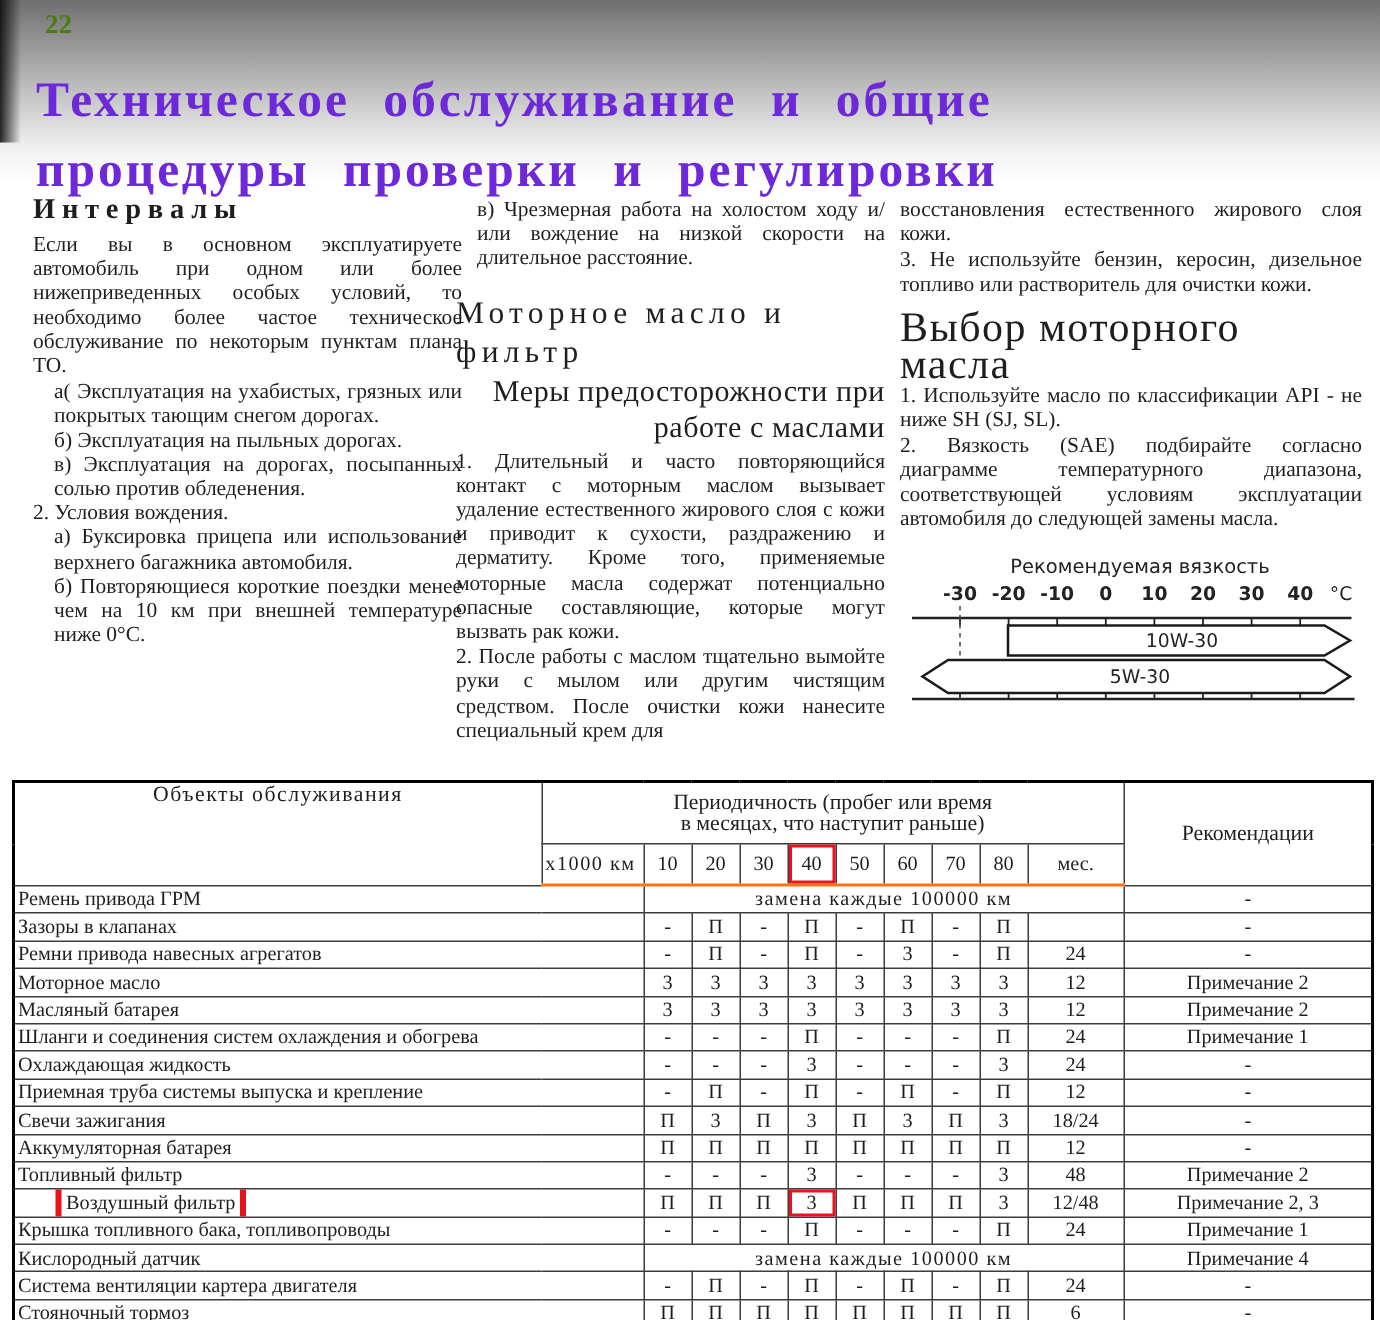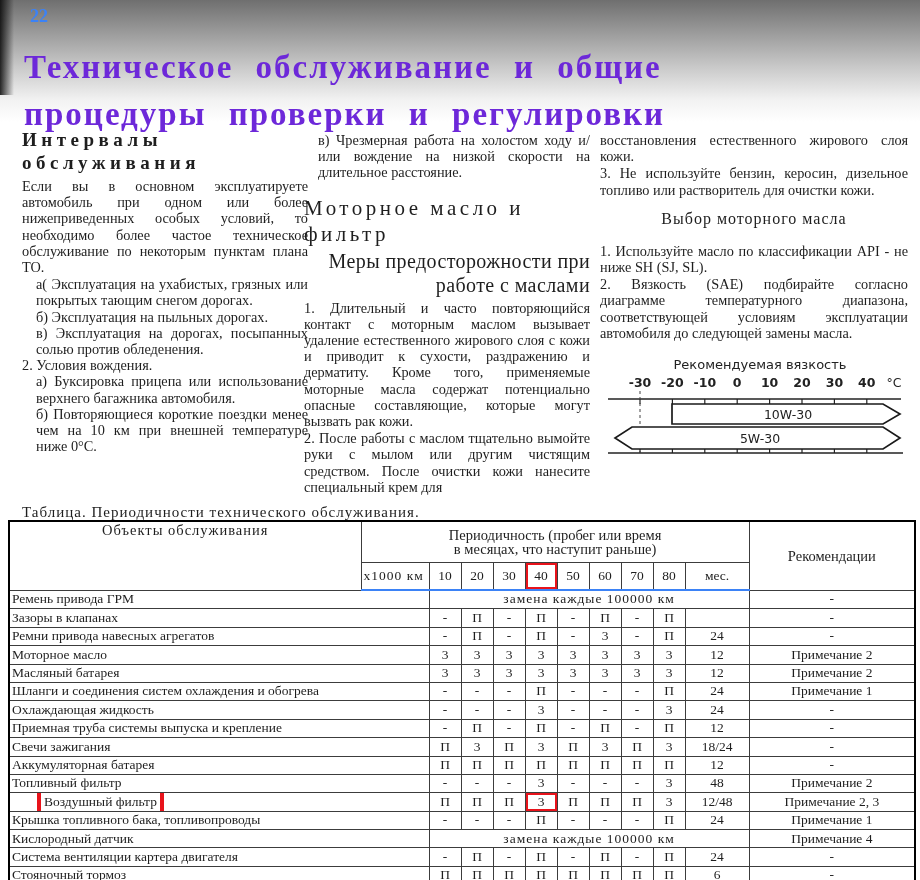--- a/index.html
+++ b/index.html
@@ -4,32 +4,32 @@
 <style>
   html,body{margin:0;padding:0;}
   body{background:#f0f0f0;}
   #page{position:relative;width:920px;height:880px;background:#ffffff;overflow:hidden;
         font-family:"Liberation Serif","DejaVu Serif",serif;color:#1e1e1e;}
   
   .top-band{position:absolute;left:0;top:0;width:920px;height:122px;
             background:linear-gradient(to bottom,#6f6f6f 0%,#9d9d9d 28%,#c9c9c9 55%,#f2f2f2 82%,#ffffff 100%);}
   .left-shadow{position:absolute;left:0;top:0;width:14px;height:95px;
                background:linear-gradient(to right,rgba(10,10,10,.88),rgba(10,10,10,0));}
-  .page-number{position:absolute;left:30px;top:6px;font-size:18px;font-weight:bold;color:#3b82f6;}
+  .page-number{position:absolute;left:30px;top:6px;font-size:18px;font-weight:bold;color:#4d7c0f;}
   .doc-title{position:absolute;left:24px;top:44px;width:860px;font-size:33px;font-weight:bold;
              letter-spacing:2px;word-spacing:12px;line-height:47px;color:#6d28d9;}
   
   .col{position:absolute;top:128px;font-size:14.3px;line-height:16.2px;text-align:justify;}
   #col1{left:22px;width:286px;}
   #col2{left:304px;top:132px;width:286px;}
   #col3{left:600px;top:132px;width:308px;}
   .h-big{font-size:19px;font-weight:bold;letter-spacing:4.5px;line-height:23px;text-align:left;margin:0 0 4px 0;}
   .h-med{font-size:21px;letter-spacing:3.5px;line-height:26px;text-align:left;margin:14px 0 2px 0;}
   .h-sub{font-size:20px;letter-spacing:.4px;line-height:24px;text-align:right;margin:2px 0 3px 0;}
-  .h-sel{font-size:16px;letter-spacing:1px;line-height:25px;text-align:center;margin:8px 0 12px 0;}
+  .h-sel{font-size:28px;letter-spacing:1px;line-height:25px;text-align:left;margin:8px 0 0 0;}
   .par{margin:0 0 1px 0;}
   .sub-item{padding-left:14px;margin:0;}
   .num-item{margin:0;}
   
   .diagram{margin-top:14px;}
   
   .tbl-caption{position:absolute;left:22px;top:504px;font-size:15px;letter-spacing:1px;}
   table.service{position:absolute;left:8px;top:520px;width:906px;border-collapse:collapse;
                 table-layout:fixed;font-size:13.5px;}
   table.service td,table.service th{border:1px solid #3c3c3c;padding:1px 2px;line-height:14.5px;
@@ -37,42 +37,41 @@
   table.service{border:2px solid #000;}
   th.obj{text-align:center;vertical-align:top;padding-top:8px;font-size:14.5px;letter-spacing:1px;}
   th.period{text-align:center;font-size:14.5px;line-height:17px;height:38px;}
   th.rec{text-align:center;vertical-align:middle;font-size:14.5px;}
   td.khead{text-align:left;padding-left:8px;height:24px;letter-spacing:1px;}
   td.chead{text-align:center;height:24px;}
   td.lbl{text-align:left;padding-left:7px;height:15.4px;}
   td.val{text-align:center;}
   td.rec-c{text-align:center;}
   td.span-c{text-align:center;letter-spacing:1px;}
-  tr.hdr2 td{border-bottom:2px solid #3b82f6;}
+  tr.hdr2 td{border-bottom:2px solid #f97316;}
   
   td.red-box::after{content:"";position:absolute;left:-3px;top:-3px;right:-3px;bottom:-3px;
                     border:5px solid #e8131b;pointer-events:none;}
   span.red-outline{outline:4px solid #e8131b;outline-offset:3px;margin-left:32px;}
 </style>
 </head>
 <body>
 
 <div id="page">
   <div class="top-band"></div>
   <div class="left-shadow"></div>
   <div class="page-number">22</div>
   <div class="doc-title">
     <div>Техническое обслуживание и общие</div>
     <div>процедуры проверки и регулировки</div>
   </div>
 
   <div class="col" id="col1">
     <div class="h-big">
       <div>Интервалы</div>
-      <div>обслуживания</div>
     </div>
     <p class="par">Если вы в основном эксплуатируете автомобиль при одном или более нижеприведенных особых условий, то необходимо более частое техническое обслуживание по некоторым пунктам плана ТО.</p>
     <p class="sub-item">а( Эксплуатация на ухабистых, грязных или покрытых тающим снегом дорогах.</p>
     <p class="sub-item">б) Эксплуатация на пыльных дорогах.</p>
     <p class="sub-item">в) Эксплуатация на дорогах, посыпанных солью против обледенения.</p>
     <p class="num-item">2. Условия вождения.</p>
     <p class="sub-item">а) Буксировка прицепа или использование верхнего багажника автомобиля.</p>
     <p class="sub-item">б) Повторяющиеся короткие поездки менее чем на 10 км при внешней температуре ниже 0°С.</p>
   </div>
 
@@ -124,21 +123,20 @@
       <path d="M8,43 H301" stroke="#222" stroke-width="1.6" fill="none"></path>
       <path d="M8,97 H303" stroke="#222" stroke-width="1.6" fill="none"></path>
       <path d="M40,35 V97" stroke="#444" stroke-width="1" stroke-dasharray="3,3" fill="none"></path>
       <path d="M72,48 L283,48 L300,58 L283,68 L72,68 Z" fill="#fff" stroke="#1a1a1a" stroke-width="1.7"></path>
       <text x="188" y="62.5" text-anchor="middle" font-family="DejaVu Sans, sans-serif" font-size="12.5" fill="#222">10W-30</text>
       <path d="M32,71 L283,71 L300,82 L283,93 L32,93 L15,82 Z" fill="#fff" stroke="#1a1a1a" stroke-width="1.7"></path>
       <text x="160" y="86.5" text-anchor="middle" font-family="DejaVu Sans, sans-serif" font-size="12.5" fill="#222">5W-30</text>
     </svg>
   </div>
 
-  <div class="tbl-caption">Таблица.  Периодичности технического обслуживания.</div>
   <table class="service">
     <colgroup>
       <col style="width:352px">
         <col style="width:68px">
       <col style="width:32px">
         <col style="width:32px">
         <col style="width:32px">
         <col style="width:32px">
       <col style="width:32px">
         <col style="width:32px">

